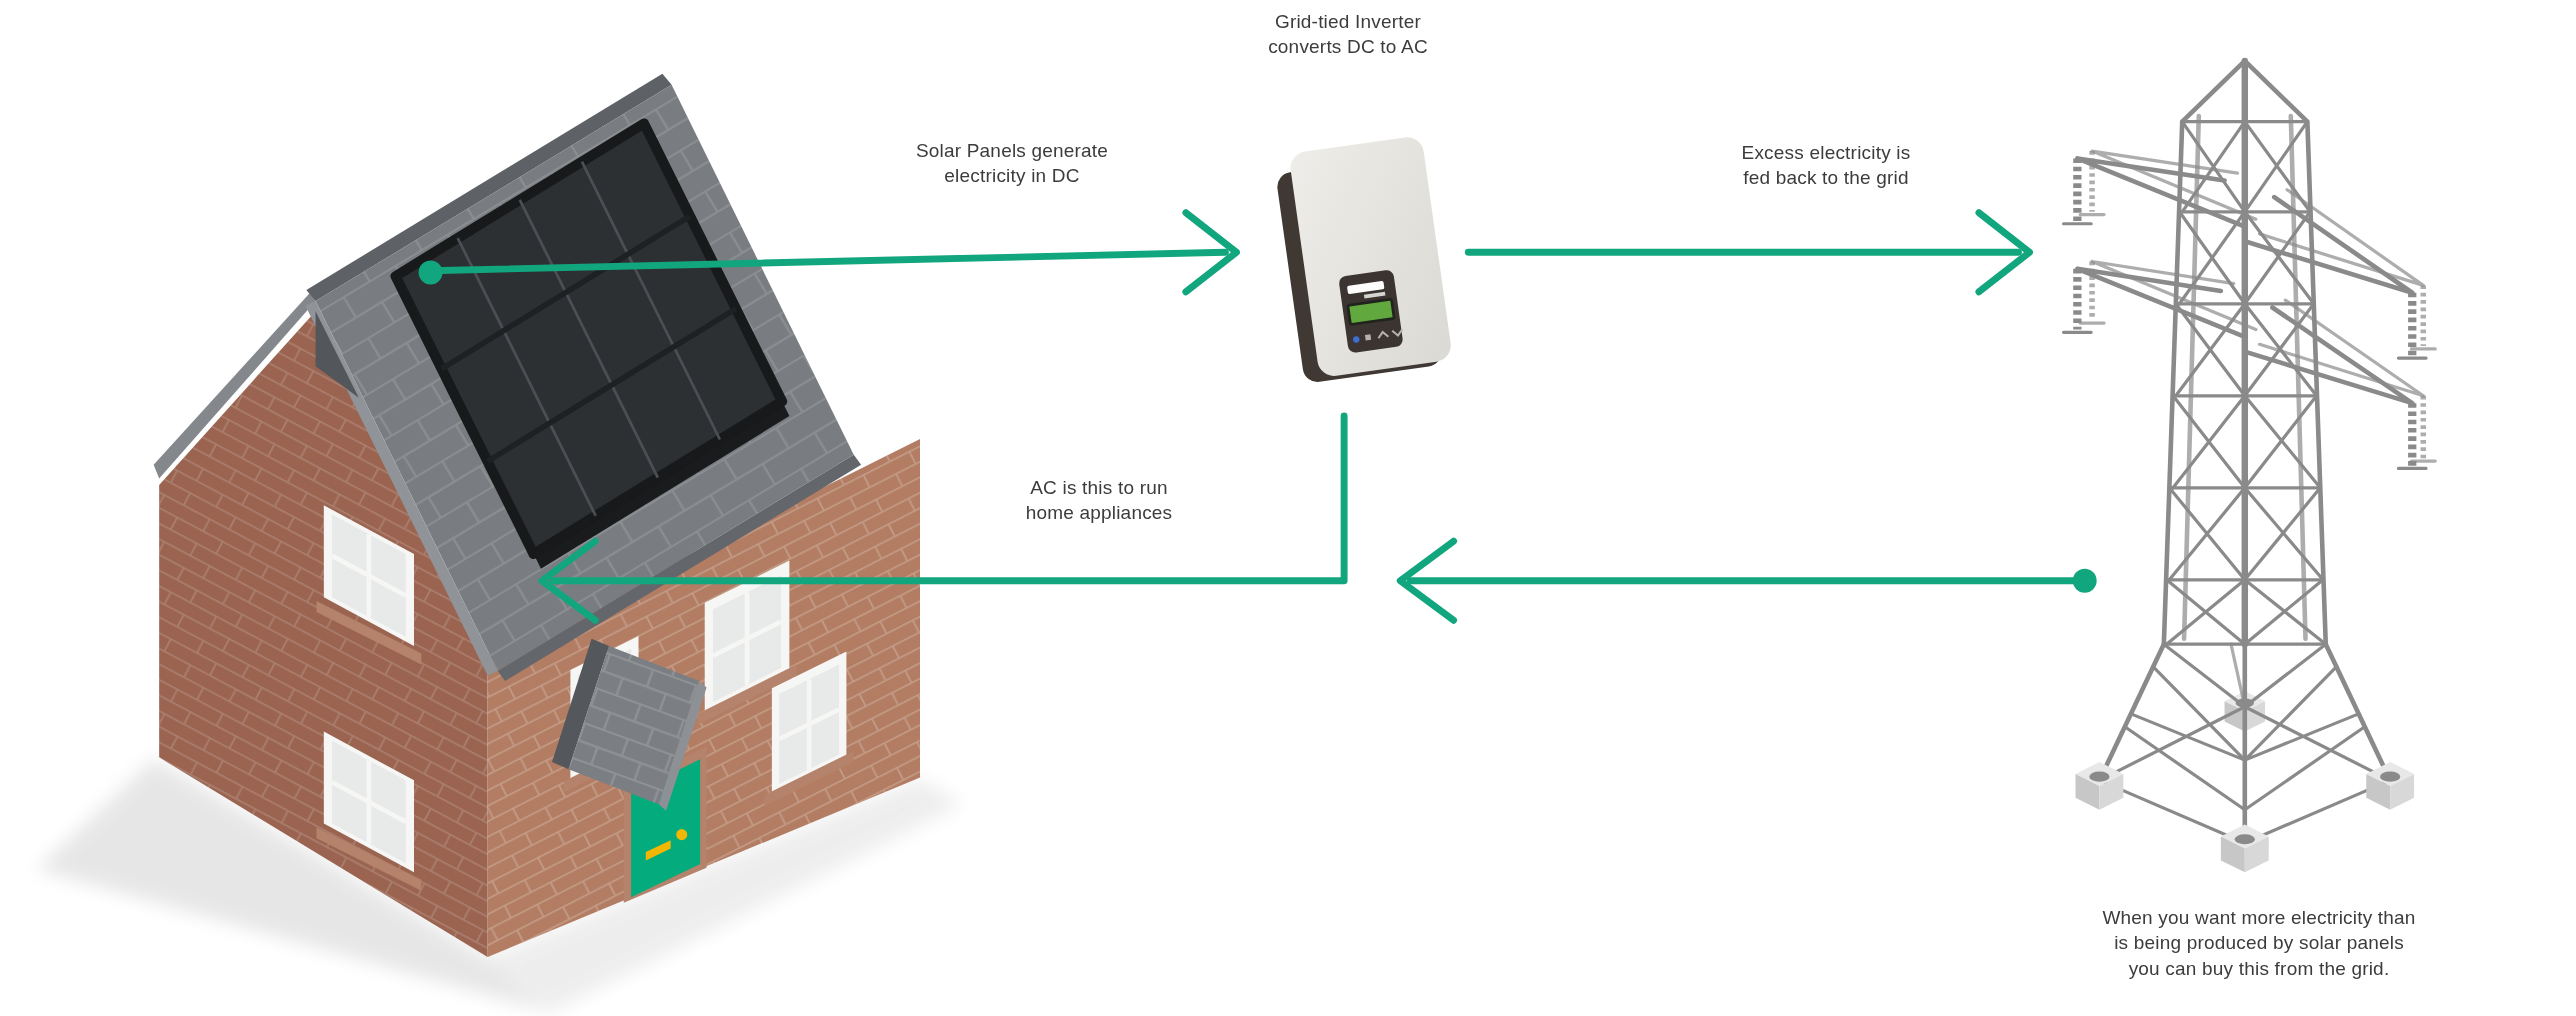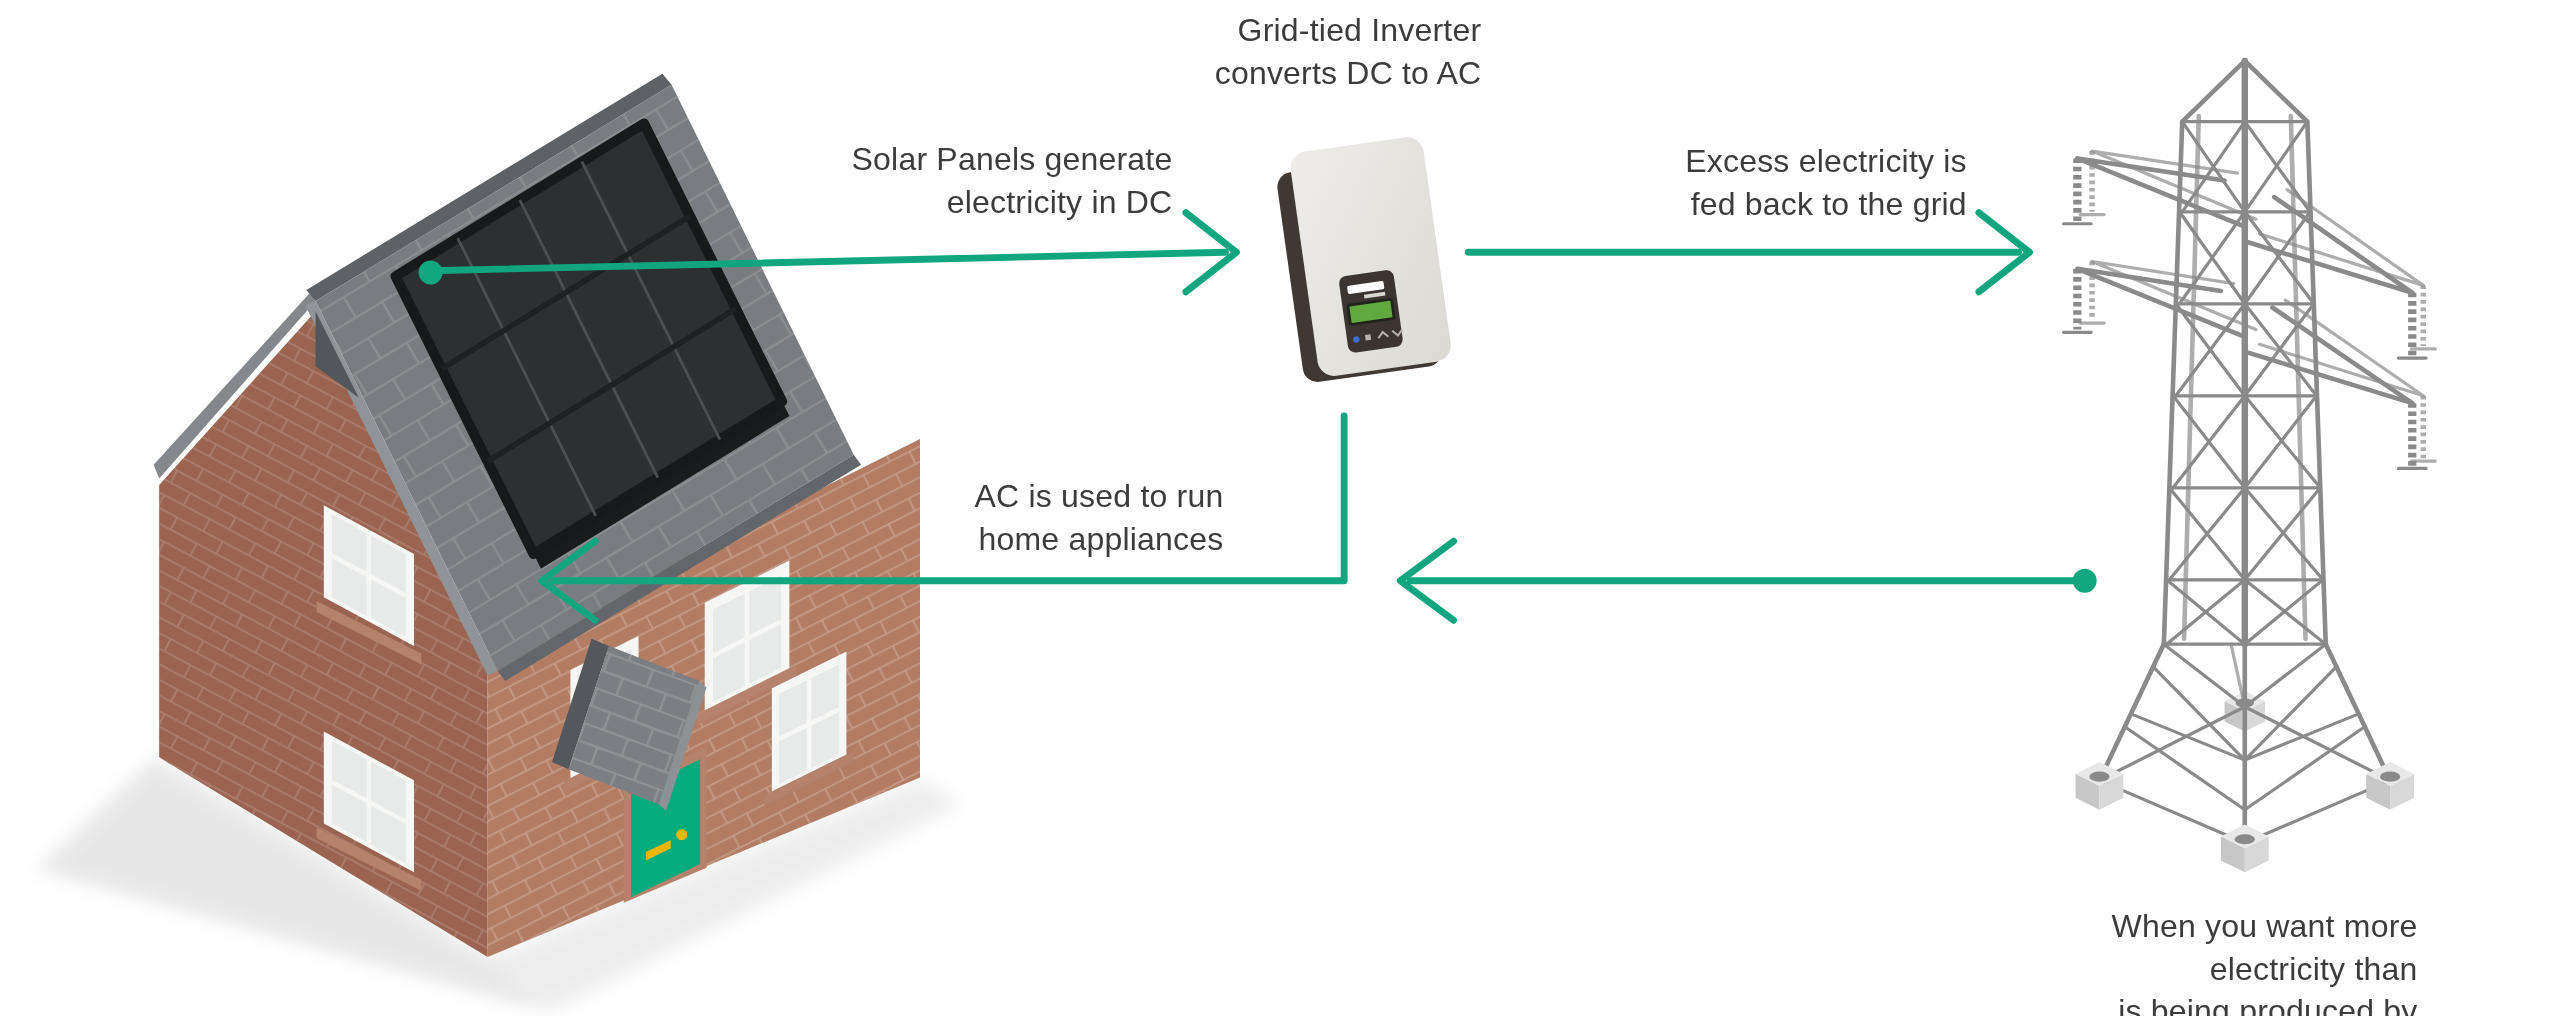--- a/index.html
+++ b/index.html
@@ -4,22 +4,22 @@
 <style>
   :root{
     --arrow-green:#12A67E; --door-green:#04AB7C; --brick-dark:#9A6451; --brick-light:#B27D63;
     --roof-gray:#797D81; --pylon-gray:#8A8A8A; --text-color:#3C3C3C; --panel-dark:#2D3033;
     --sill:#B5826B; --letterbox-yellow:#F2B705; --window-white:#F6F6F4;
   }
   html,body{margin:0;padding:0;background:#ffffff;}
   .stage{position:relative;width:2576px;height:1017px;background:#ffffff;overflow:hidden;
          font-family:"Liberation Sans","DejaVu Sans",sans-serif;}
   .stage svg{position:absolute;left:0;top:0;}
-  .label{position:absolute;transform:translateX(-50%);text-align:right;white-space:pre-line;
-         font-size:32px;line-height:1.33;font-weight:300;color:var(--text-color);
+  .label{position:absolute;transform:translateX(-50%);text-align:center;white-space:pre-line;
+         font-size:19px;line-height:1.33;font-weight:300;color:var(--text-color);
          letter-spacing:0.2px;}
   .flow-line{fill:none;stroke:var(--arrow-green);stroke-width:7.5;stroke-linecap:round;stroke-linejoin:round;}
   .flow-head{fill:none;stroke:var(--arrow-green);stroke-width:7.5;stroke-linecap:round;stroke-linejoin:round;}
   .flow-dot{fill:var(--arrow-green);}
   .wall-dark{fill:var(--brick-dark);}
   .wall-light{fill:var(--brick-light);}
   .roof-main{fill:var(--roof-gray);}
   .door-leaf{fill:var(--door-green);}
   .win-frame{fill:var(--window-white);}
   .win-pane{fill:#E8EAEA;}
@@ -234,20 +234,20 @@
     </g>
   </g>
 </svg>
 
 <div class="label" style="left:1348px;top:9.2px">Grid-tied Inverter
 converts DC to AC</div>
 <div class="label" style="left:1826px;top:140px">Excess electricity is
 fed back to the grid</div>
 <div class="label" style="left:1012px;top:138px">Solar Panels generate
 electricity in DC</div>
-<div class="label" style="left:1099px;top:475px">AC is used to run
+<div class="label" style="left:1099px;top:475px">AC is this to run
 home appliances</div>
 <div class="label" style="left:2259px;top:905px">When you want more electricity than
 is being produced by solar panels
 you can buy this from the grid.</div>
 
 </div>
 
 
 </body></html>

